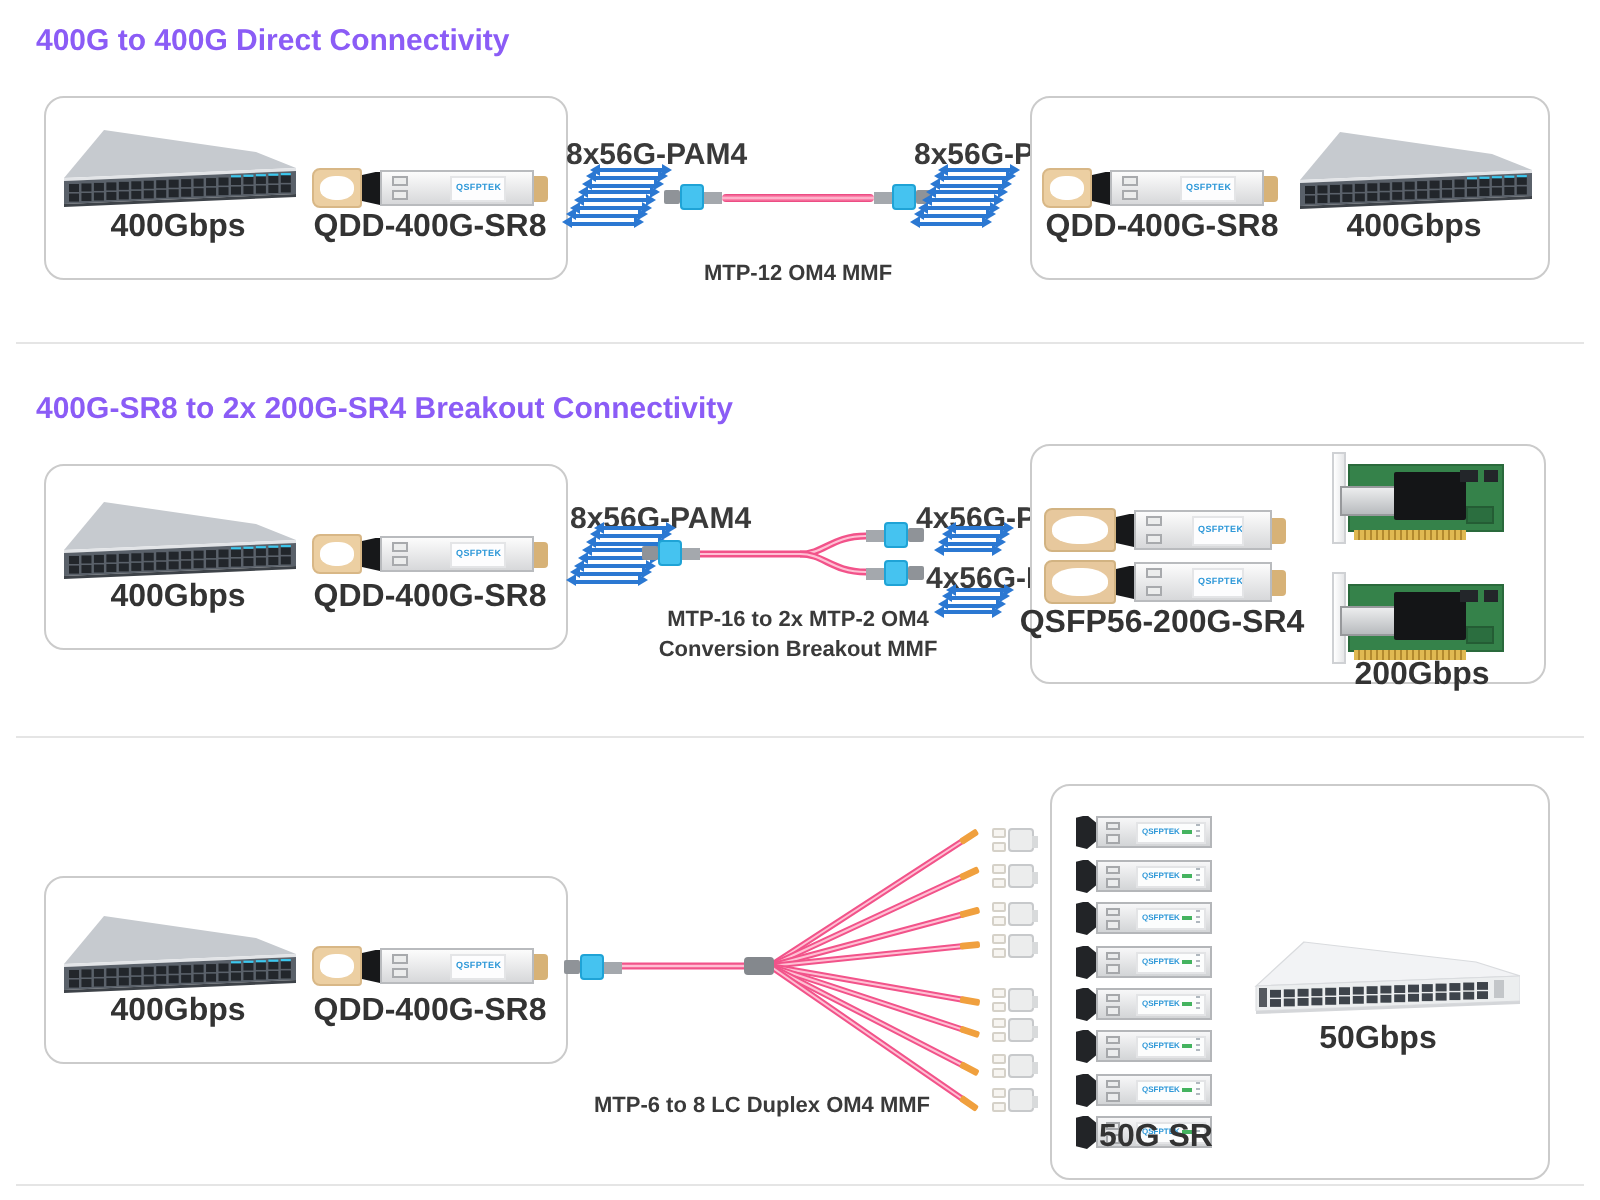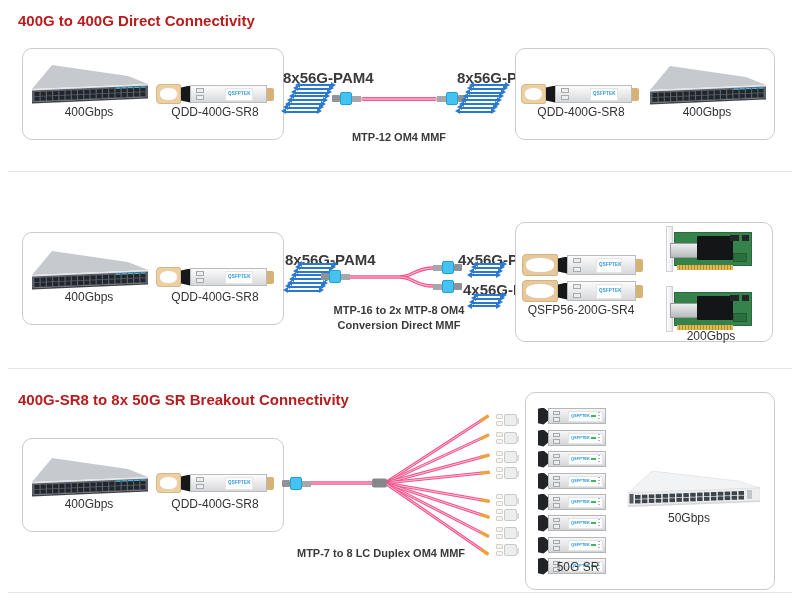--- a/index.html
+++ b/index.html
@@ -1,22 +1,22 @@
 <!DOCTYPE html>
 <html><head>
 <meta charset="utf-8">
 <style>
   html,body{margin:0;padding:0;background:#fff;}
   #canvas{position:relative;width:800px;height:600px;background:#fff;overflow:hidden;
           font-family:"Liberation Sans",sans-serif;color:#333;}
   .abs{position:absolute;}
-  .sec-title{position:absolute;font-size:15px;font-weight:700;color:#b91c1c;white-space:nowrap;}
+  .sec-title{position:absolute;font-size:15px;font-weight:700;color:#8b5cf6;white-space:nowrap;}
   .divider{position:absolute;left:8px;width:784px;height:1px;background:#e5e5e5;}
   .device-box{position:absolute;border:1px solid #cbcbcb;border-radius:10px;background:#fff;box-sizing:border-box;}
-  .dev-lbl{position:absolute;transform:translateX(-50%);font-size:12px;font-weight:400;color:#333;white-space:nowrap;}
+  .dev-lbl{position:absolute;transform:translateX(-50%);font-size:16px;font-weight:700;color:#333;white-space:nowrap;}
   .lane-lbl{position:absolute;font-size:15px;font-weight:700;color:#3a3a3a;white-space:nowrap;}
   .cable-lbl{position:absolute;transform:translateX(-50%);font-size:11px;font-weight:600;color:#3a3a3a;white-space:nowrap;}
   .lane-cluster{position:absolute;}
   .lane-arrow{position:absolute;height:2px;background:currentColor;border-radius:1px;}
   .lane-arrow::before{content:"";position:absolute;left:-4px;top:-2.5px;width:0;height:0;
       border:3.5px solid transparent;border-left:0;border-right:5px solid currentColor;}
   .lane-arrow::after{content:"";position:absolute;right:-4px;top:-2.5px;width:0;height:0;
       border:3.5px solid transparent;border-right:0;border-left:5px solid currentColor;}
   .fiber{position:absolute;height:4px;border-radius:2px;
       background:linear-gradient(180deg,#e8407a 0%,#fb7fa8 30%,#ffc9da 50%,#fb7fa8 70%,#e8407a 100%);}
@@ -234,20 +234,21 @@
         <rect x="104.18" y="30.495689655172413" width="5" height="4" fill="#22262b"></rect>
         <rect x="104.18" y="24.795689655172414" width="5" height="1.1" fill="#3cc8ef"></rect>
         <rect x="110.41000000000001" y="25.427155172413794" width="5" height="4" fill="#22262b"></rect>
         <rect x="110.41000000000001" y="30.227155172413795" width="5" height="4" fill="#22262b"></rect>
         <rect x="110.41000000000001" y="24.527155172413792" width="5" height="1.1" fill="#3cc8ef"></rect>
       </svg></div>
   <div class="dev-lbl" style="left:707px;top:105px">400Gbps</div>
 
   <div class="divider" style="top:171px"></div>
 
+  <div class="sec-title" style="left:18px;top:196px">400G-SR8 to 2x 200G-SR4 Breakout Connectivity</div>
 
   <div class="device-box" style="left:22px;top:232px;width:262px;height:93px"></div>
   <div class="abs" style="left:30px;top:248px"><svg width="118" height="42" viewBox="0 0 118 42">
         <polygon points="22,3 98,14 118,22 2,27" fill="#c6cacf"></polygon>
         <polygon points="2,27 118,22 118,23.5 2,28.5" fill="#e2e4e7"></polygon>
         <polygon points="2,28.5 118,23.5 118,35 2,40" fill="#5a616a"></polygon>
         <polygon points="2,40 118,35 118,36.5 2,41.5" fill="#3d4248"></polygon>
         <rect x="4.5" y="29.992241379310347" width="5" height="4" fill="#22262b"></rect>
         <rect x="4.5" y="34.79224137931035" width="5" height="4" fill="#22262b"></rect>
         <rect x="10.73" y="29.723706896551725" width="5" height="4" fill="#22262b"></rect>
@@ -348,22 +349,22 @@
       <div class="lane-arrow" style="width: 26px; left: 0px; top: 11.4px; color: rgb(43, 120, 210);"></div>
     </div>
   <div class="lane-lbl" style="left:463px;top:281px">4x56G-PAM4</div>
   <div class="lane-cluster" style="left:471px;top:294px">
       <div class="lane-arrow" style="width: 26px; left: 6px; top: 0px; color: rgb(43, 120, 210);"></div>
       <div class="lane-arrow" style="width: 26px; left: 4px; top: 3.8px; color: rgb(43, 120, 210);"></div>
       <div class="lane-arrow" style="width: 26px; left: 2px; top: 7.6px; color: rgb(43, 120, 210);"></div>
       <div class="lane-arrow" style="width: 26px; left: 0px; top: 11.4px; color: rgb(43, 120, 210);"></div>
     </div>
 
-  <div class="cable-lbl" style="left:399px;top:304px">MTP-16 to 2x MTP-8 OM4</div>
-  <div class="cable-lbl" style="left:399px;top:319px">Conversion Direct MMF</div>
+  <div class="cable-lbl" style="left:399px;top:304px">MTP-16 to 2x MTP-2 OM4</div>
+  <div class="cable-lbl" style="left:399px;top:319px">Conversion Breakout MMF</div>
 
   <div class="device-box" style="left:515px;top:222px;width:258px;height:120px"></div>
   <div class="qdd q56" style="left:522px;top:254px">
     <div class="tab"></div>
     <div class="clip"></div>
     <div class="mbody">
       <span class="mk m1"></span>
       <span class="mk m2"></span>
       <div class="mlabel">
           <span class="brand">QSFPTEK</span>
@@ -404,21 +405,20 @@
       <div class="chipA"></div>
       <div class="chipB"></div>
       <div class="chipC"></div>
       <div class="gold"></div>
     </div>
   </div>
   <div class="dev-lbl" style="left:711px;top:329px">200Gbps</div>
 
   <div class="divider" style="top:368px"></div>
 
-  <div class="sec-title" style="left:18px;top:391px">400G-SR8 to 8x 50G SR Breakout Connectivity</div>
 
   <div class="device-box" style="left:22px;top:438px;width:262px;height:94px"></div>
   <div class="abs" style="left:30px;top:455px"><svg width="118" height="42" viewBox="0 0 118 42">
         <polygon points="22,3 98,14 118,22 2,27" fill="#c6cacf"></polygon>
         <polygon points="2,27 118,22 118,23.5 2,28.5" fill="#e2e4e7"></polygon>
         <polygon points="2,28.5 118,23.5 118,35 2,40" fill="#5a616a"></polygon>
         <polygon points="2,40 118,35 118,36.5 2,41.5" fill="#3d4248"></polygon>
         <rect x="4.5" y="29.992241379310347" width="5" height="4" fill="#22262b"></rect>
         <rect x="4.5" y="34.79224137931035" width="5" height="4" fill="#22262b"></rect>
         <rect x="10.73" y="29.723706896551725" width="5" height="4" fill="#22262b"></rect>
@@ -561,21 +561,21 @@
         <span class="lcbody"></span>
       </div>
       <div class="lc" style="top: 544px;">
         <span class="boots">
           <span class="boot"></span>
           <span class="boot"></span>
         </span>
         <span class="lcbody"></span>
       </div>
     </div>
-  <div class="cable-lbl" style="left:381px;top:547px">MTP-7 to 8 LC Duplex OM4 MMF</div>
+  <div class="cable-lbl" style="left:381px;top:547px">MTP-6 to 8 LC Duplex OM4 MMF</div>
 
   <div class="device-box" style="left:525px;top:392px;width:250px;height:198px"></div>
   <div class="abs" style="left:538px;top:405px;width:68px;height:172px" id="sfp-stack">
       <div class="sfp" style="top: 2px;">
     <div class="latch"></div>
     <div class="sbody">
       <span class="mk m1"></span>
       <span class="mk m2"></span>
       <div class="slabel">
         <span class="brand">QSFPTEK</span>

